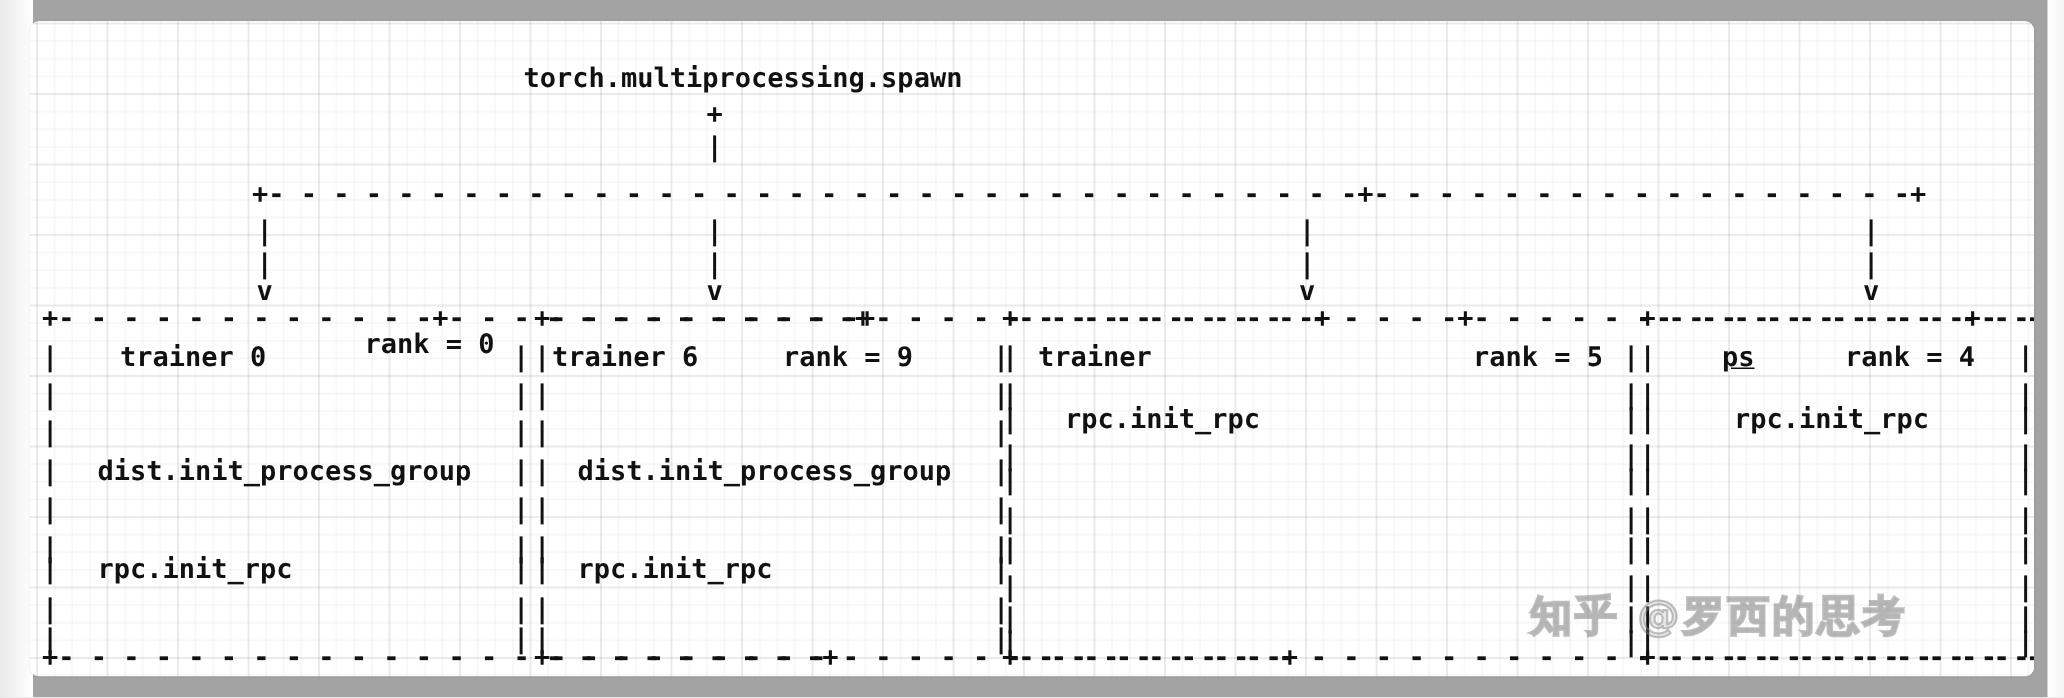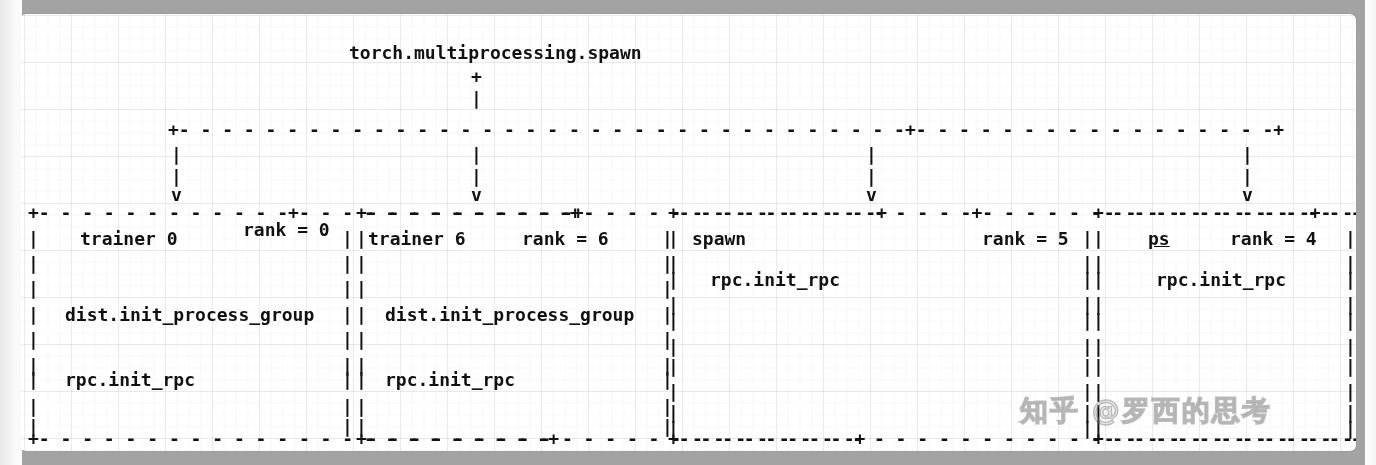--- a/index.html
+++ b/index.html
@@ -150,21 +150,21 @@
     <div class="ascii" style="left:322px; top:380px;">|</div>
 
     <div class="ascii" style="left:8px; top:400px;">|</div>
     <div class="ascii" style="left:322px; top:400px;">|</div>
 
     <div class="ascii" style="left:8px; top:412px;">+- - - - - - - - - - - - - - - - - - - - - - - -+</div>
 
     <div class="ascii" style="left:336px; top:186px;">+- - - - - - - - - -+- - - - - - - - - - - - - -+</div>
     <div class="ascii" style="left:336px; top:212px;">|</div>
     <div class="ascii" style="left:348px; top:212px;">trainer 6</div>
-    <div class="ascii" style="left:502px; top:212px;">rank = 6</div>
+    <div class="ascii" style="left:502px; top:212px;">rank = 9</div>
     <div class="ascii" style="left:642px; top:212px;">|</div>
 
     <div class="ascii" style="left:336px; top:237px;">|</div>
     <div class="ascii" style="left:642px; top:237px;">|</div>
 
     <div class="ascii" style="left:336px; top:262px;">|</div>
     <div class="ascii" style="left:642px; top:262px;">|</div>
 
     <div class="ascii" style="left:336px; top:288px;">|</div>
     <div class="ascii" style="left:365px; top:288px;">dist.init_process_group</div>
@@ -183,21 +183,21 @@
     <div class="ascii" style="left:336px; top:380px;">|</div>
     <div class="ascii" style="left:642px; top:380px;">|</div>
 
     <div class="ascii" style="left:336px; top:400px;">|</div>
     <div class="ascii" style="left:642px; top:400px;">|</div>
 
     <div class="ascii" style="left:336px; top:412px;">+- - - - - - - - - - - - - - - - - - - - - - -+</div>
 
     <div class="ascii" style="left:648px; top:186px;">+- - - - - - - - - - - - - -+- - - - - - - - - - - - - - - - - -+</div>
     <div class="ascii" style="left:648px; top:212px;">|</div>
-    <div class="ascii" style="left:672px; top:212px;">spawn</div>
+    <div class="ascii" style="left:672px; top:212px;">trainer</div>
     <div class="ascii" style="left:962px; top:212px;">rank = 5</div>
     <div class="ascii" style="left:1062px; top:212px;">|</div>
 
     <div class="ascii" style="left:648px; top:237px;">|</div>
     <div class="ascii" style="left:1062px; top:237px;">|</div>
 
     <div class="ascii" style="left:648px; top:253px;">|</div>
     <div class="ascii" style="left:690px; top:253px;">rpc.init_rpc</div>
     <div class="ascii" style="left:1062px; top:253px;">|</div>
 

